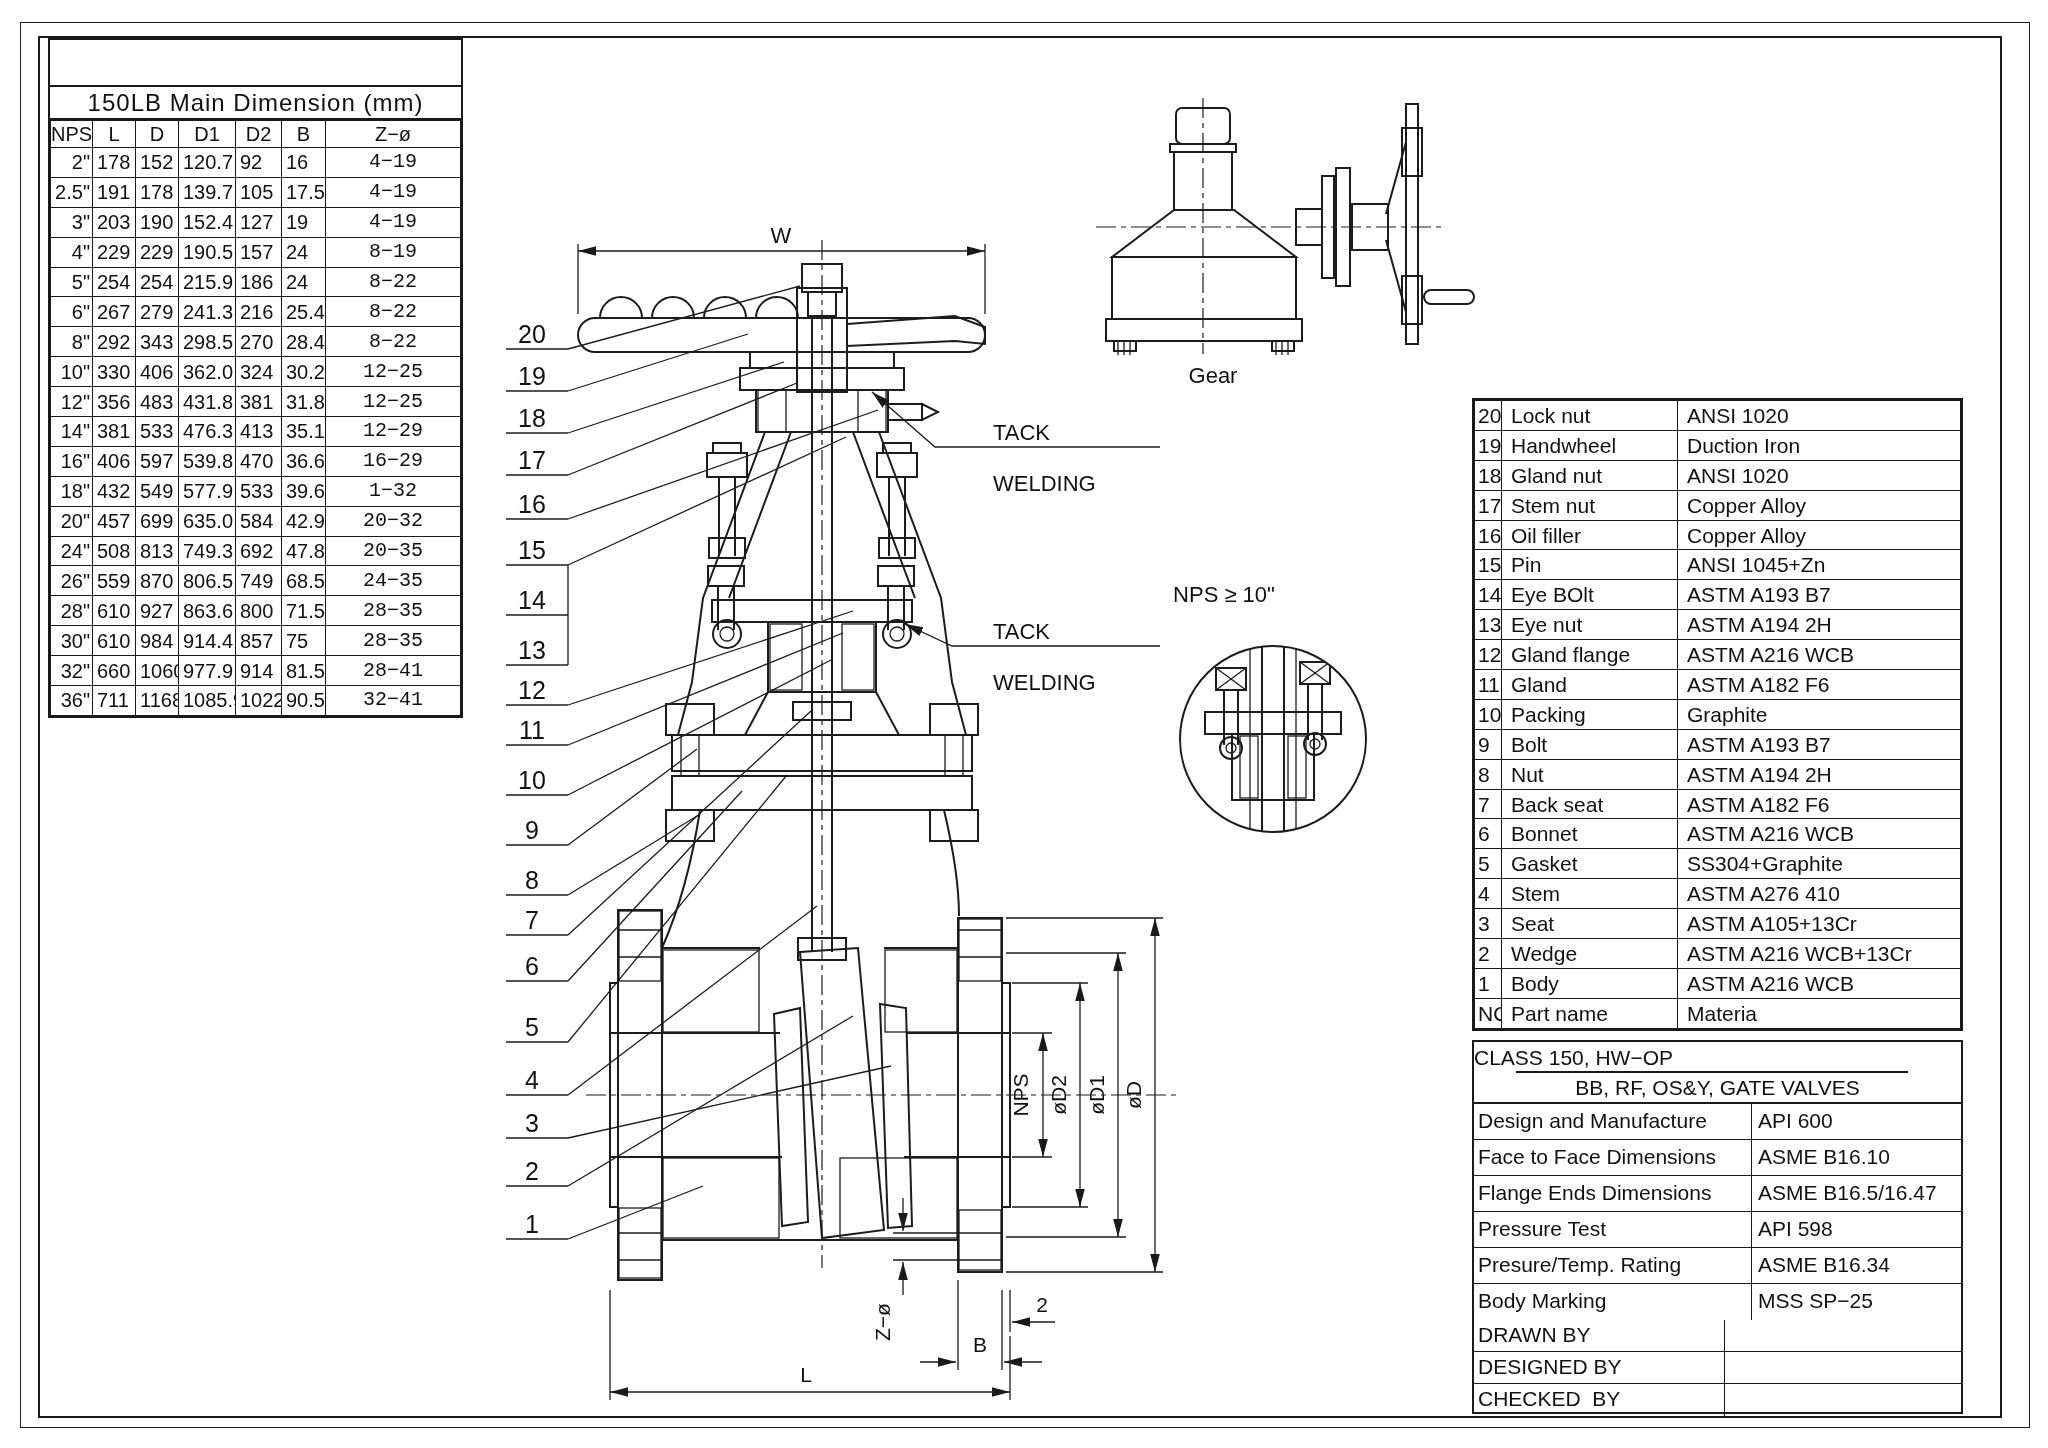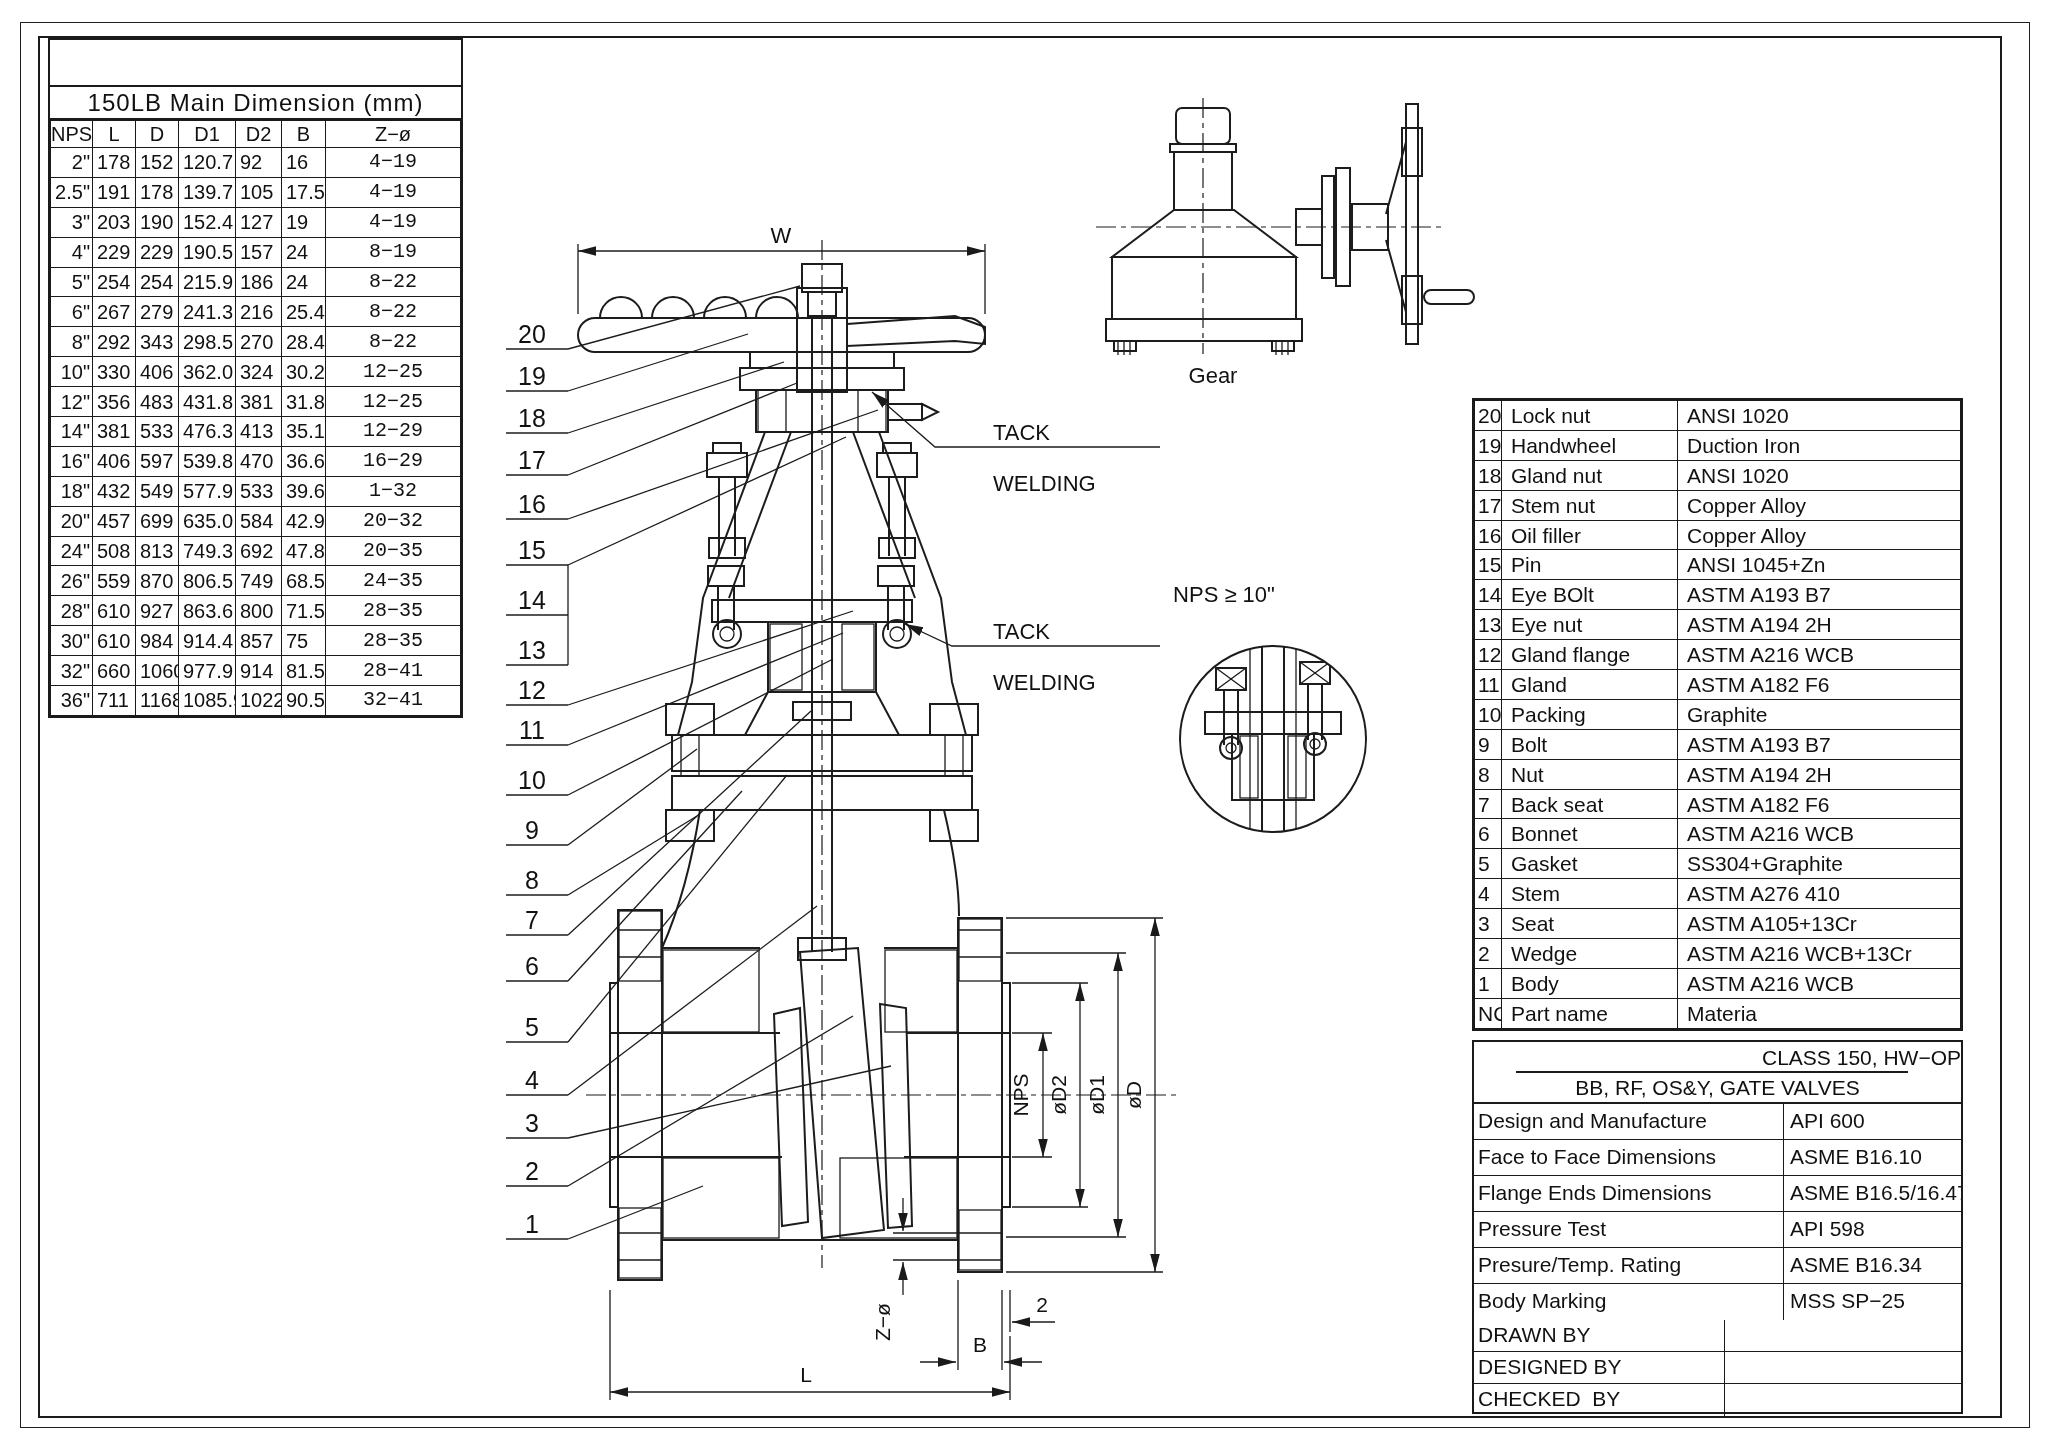--- a/index.html
+++ b/index.html
@@ -26,29 +26,29 @@
   .parts-table{position:absolute;left:1472px;top:398px;width:491px;border:2.2px solid #1a1a1a;
                background:#fff;box-sizing:border-box;}
   .parts-table table{border-collapse:collapse;width:100%;table-layout:fixed;}
   .parts-table td{border:1.6px solid #1a1a1a;font-size:21px;height:28.9px;padding:0;line-height:1;white-space:nowrap;overflow:hidden;}
   td.pno{text-align:left;padding-left:3px;}
   td.pname{padding-left:9px;}
   td.pmat{padding-left:9px;}
   
   .title-block{position:absolute;left:1472px;top:1040px;width:491px;height:374px;
                border:2.2px solid #1a1a1a;background:#fff;box-sizing:border-box;font-size:21px;}
-  .tb-h1{position:relative;height:31px;line-height:31px;text-align:right;}
+  .tb-h1{position:relative;height:31px;line-height:31px;text-align:left;}
   .tb-h1 .uline{position:absolute;left:42px;bottom:0;width:392px;border-bottom:2px solid #1a1a1a;}
   .tb-h2{height:31px;line-height:29px;text-align:center;border-bottom:2px solid #1a1a1a;box-sizing:border-box;}
   .tb-row{display:flex;border-bottom:1.6px solid #1a1a1a;box-sizing:border-box;}
   .tb-row:last-child{border-bottom:none;}
   .tb-spec{height:36px;line-height:34px;}
   .tb-sign{height:32px;line-height:30px;}
   .tb-lbl{border-right:1.6px solid #1a1a1a;padding-left:4px;box-sizing:border-box;white-space:pre;overflow:hidden;}
-  .tb-spec .tb-lbl{width:310px;}
+  .tb-spec .tb-lbl{width:278px;}
   .tb-sign .tb-lbl{width:251px;}
   .tb-val{flex:1;padding-left:6px;white-space:nowrap;overflow:hidden;}
   
   svg.drawing{position:absolute;left:0;top:0;}
   .ln{stroke:#1c1c1c;stroke-width:2;fill:none;}
   .lt{stroke:#1c1c1c;stroke-width:1.3;fill:none;}
   .cl{stroke:#1c1c1c;stroke-width:1.2;fill:none;stroke-dasharray:20 5 5 5;}
   .txt{fill:#111;font-family:"Liberation Sans",sans-serif;font-size:22px;}
   .txtd{fill:#111;font-family:"Liberation Sans",sans-serif;font-size:21px;}
   .txtc{fill:#111;font-family:"Liberation Sans",sans-serif;font-size:25px;}

